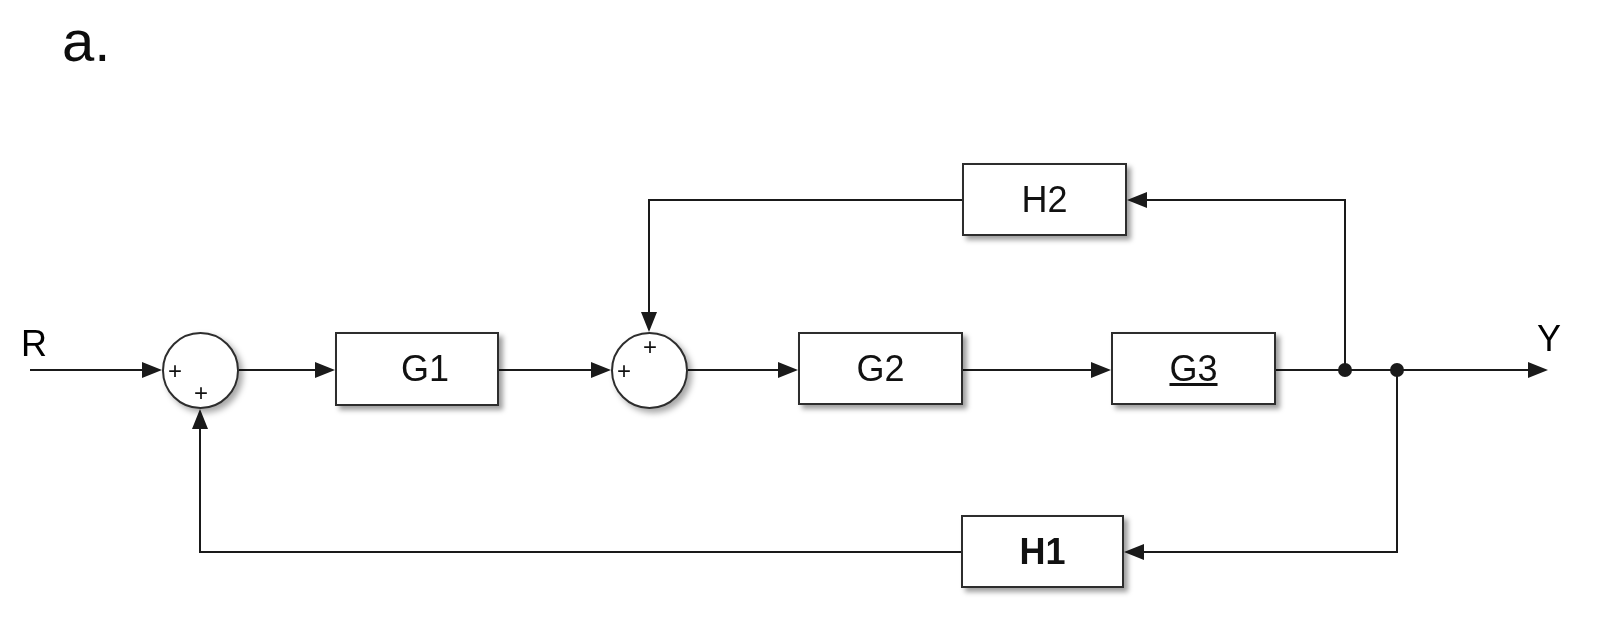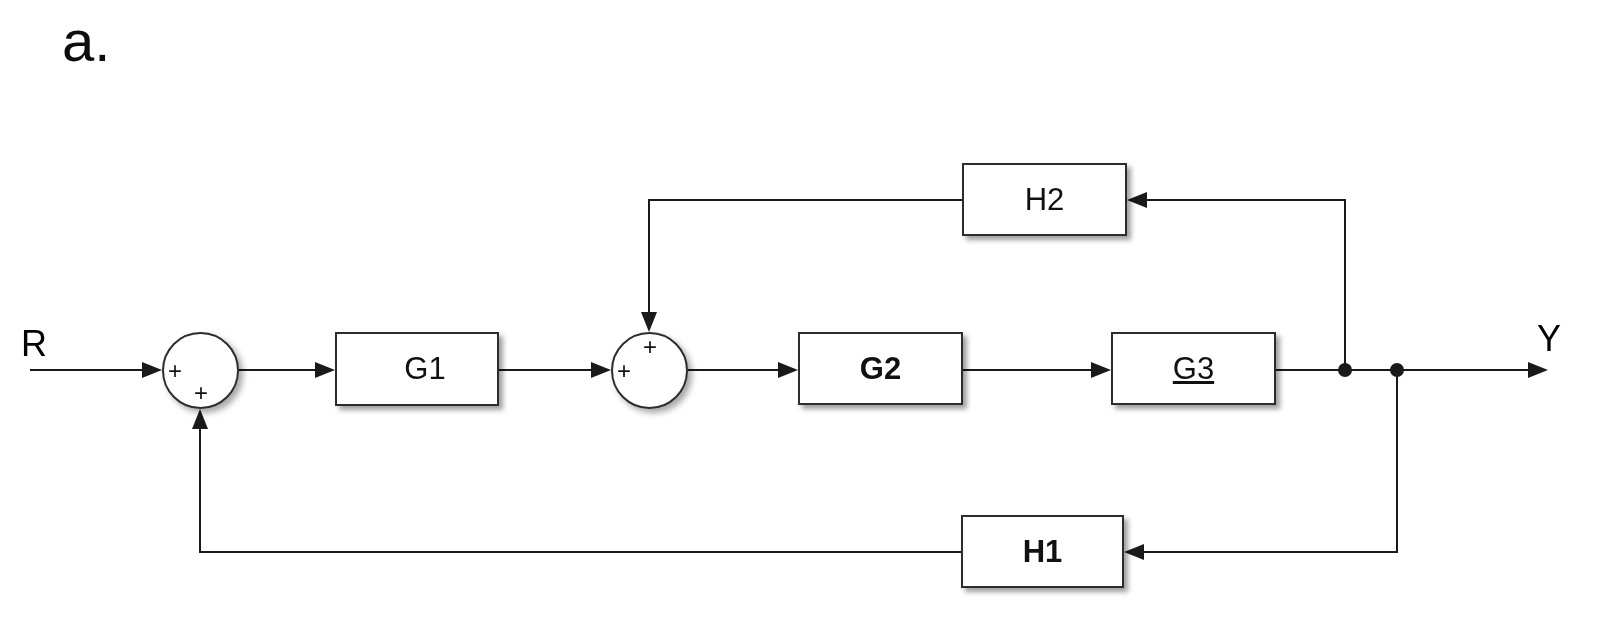--- a/index.html
+++ b/index.html
@@ -25,24 +25,24 @@
   .wire  { fill:none; stroke:var(--line,#1a1a1a); stroke-width:2; }
   .arrow { fill:var(--line,#1a1a1a); stroke:none; }
   .dot   { fill:var(--line,#1a1a1a); stroke:none; }
 
   .block {
     position:absolute;
     background:var(--block-fill,#ffffff);
     border:2px solid var(--block-border,#2d2d2d);
     box-shadow:4px 4px 5px rgba(0,0,0,0.38);
     display:flex; align-items:center; justify-content:center;
-    font-size:31px; color:#111;
+    font-size:36px; color:#111;
   }
   #blk-g1 { left:335px;  top:332px; width:164px; height:74px;padding-left:16px; }
-  #blk-g2 { left:798px;  top:332px; width:165px; height:73px;font-weight:bold; }
+  #blk-g2 { left:798px;  top:332px; width:165px; height:73px; }
   #blk-g3 { left:1111px; top:332px; width:165px; height:73px;text-decoration:underline; }
   #blk-h2 { left:962px;  top:163px; width:165px; height:73px; }
   #blk-h1 { left:961px;  top:515px; width:163px; height:73px;font-weight:bold; }
 
   .sum {
     position:absolute; width:77px; height:77px; border-radius:50%;
     background:var(--block-fill,#ffffff);
     border:2px solid var(--block-border,#2d2d2d);
     box-shadow:4px 4px 6px rgba(0,0,0,0.35);
   }

